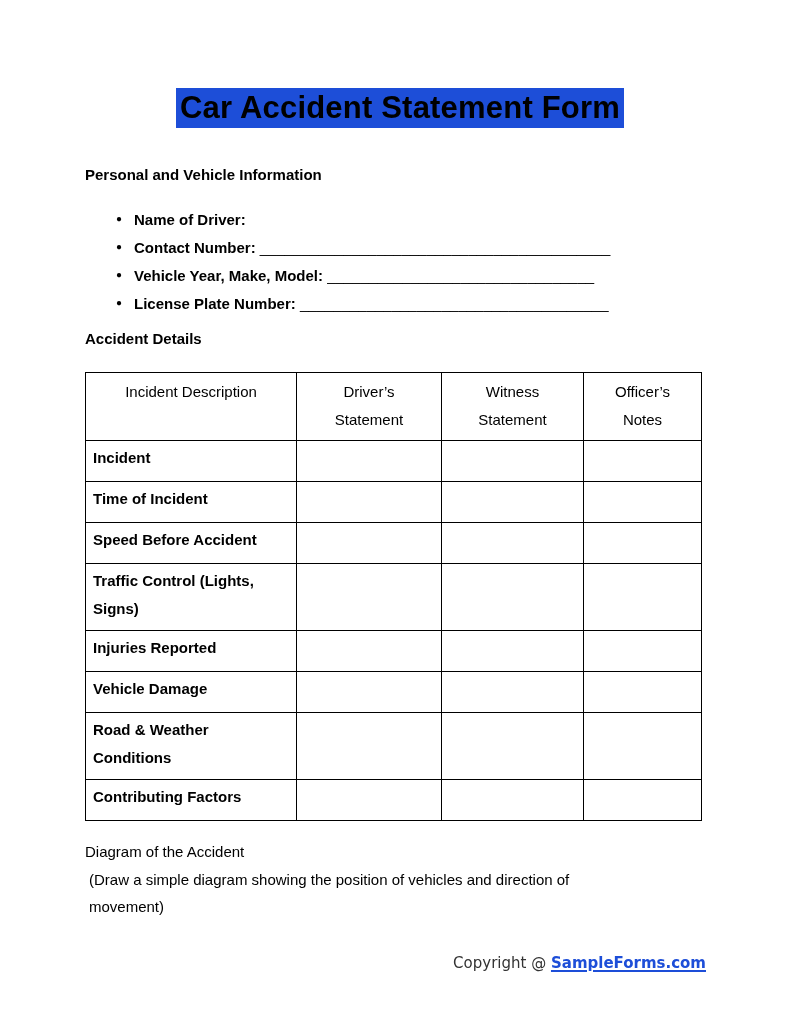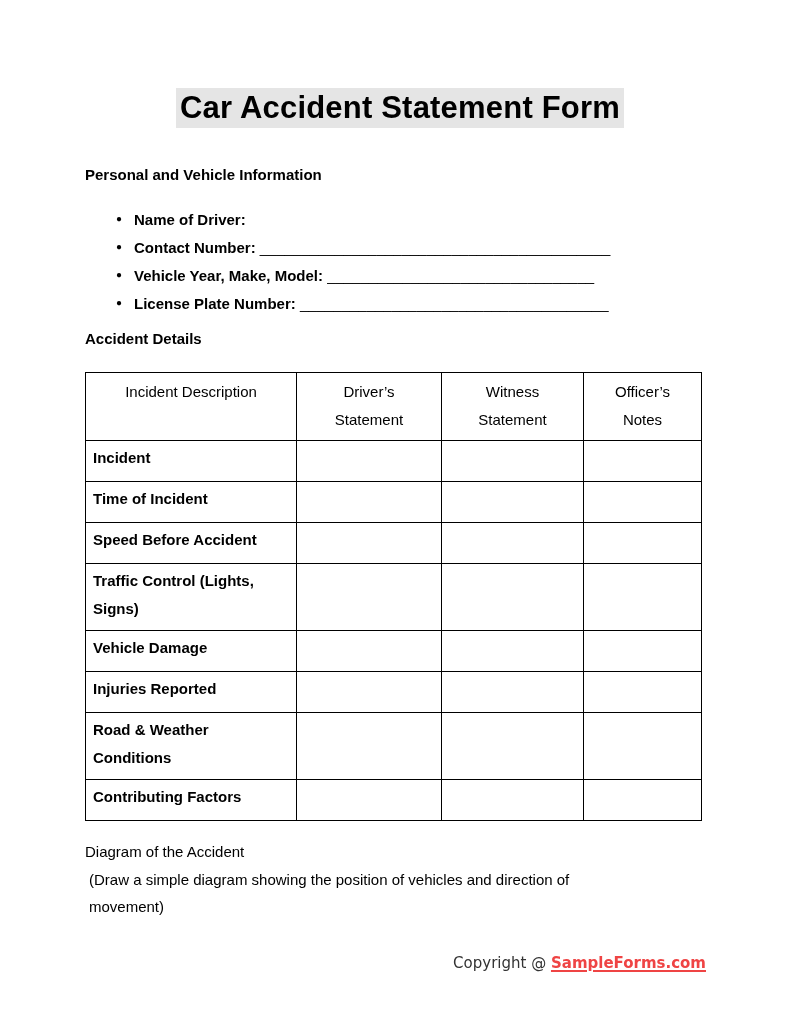--- a/index.html
+++ b/index.html
@@ -96,21 +96,21 @@
     text-decoration-thickness: 2px;
     text-underline-offset: 2px;
   }
 </style>
 </head>
 <body>
 
 <div class="page">
 
   <div class="title-row">
-    <span class="title-highlight" style="background-color: #e5e5e5;">Car Accident Statement Form</span>
+    <span class="title-highlight" style="background-color: #1d4ed8;">Car Accident Statement Form</span>
   </div>
 
   <div class="content">
 
     <div class="section-heading heading-personal">Personal and Vehicle Information</div>
 
     <ul class="fields">
       <li>
         <span class="bullet-dot">●</span>
         <span class="field-label">Name of Driver:</span>&nbsp;
@@ -169,27 +169,27 @@
           <td></td>
         </tr>
         <tr class="row-tall">
           <td class="row-label">Traffic Control (Lights,
 Signs)</td>
           <td></td>
           <td></td>
           <td></td>
         </tr>
         <tr class="row-single">
+          <td class="row-label">Injuries Reported</td>
+          <td></td>
+          <td></td>
+          <td></td>
+        </tr>
+        <tr class="row-single">
           <td class="row-label">Vehicle Damage</td>
-          <td></td>
-          <td></td>
-          <td></td>
-        </tr>
-        <tr class="row-single">
-          <td class="row-label">Injuries Reported</td>
           <td></td>
           <td></td>
           <td></td>
         </tr>
         <tr class="row-tall">
           <td class="row-label">Road &amp; Weather
 Conditions</td>
           <td></td>
           <td></td>
           <td></td>
@@ -204,17 +204,17 @@
     </table>
 
     <div class="diagram-block">
       <div>Diagram of the Accident</div>
       <div class="diagram-instruction">(Draw a simple diagram showing the position of vehicles and direction of
 movement)</div>
     </div>
 
     <div class="footer">
       <span>Copyright @</span>
-      <a href="#" class="footer-link" style="color: #ef4444;">SampleForms.com</a>
+      <a href="#" class="footer-link" style="color: #1d4ed8;">SampleForms.com</a>
     </div>
 
   </div>
 </div>
 
 </body></html>

